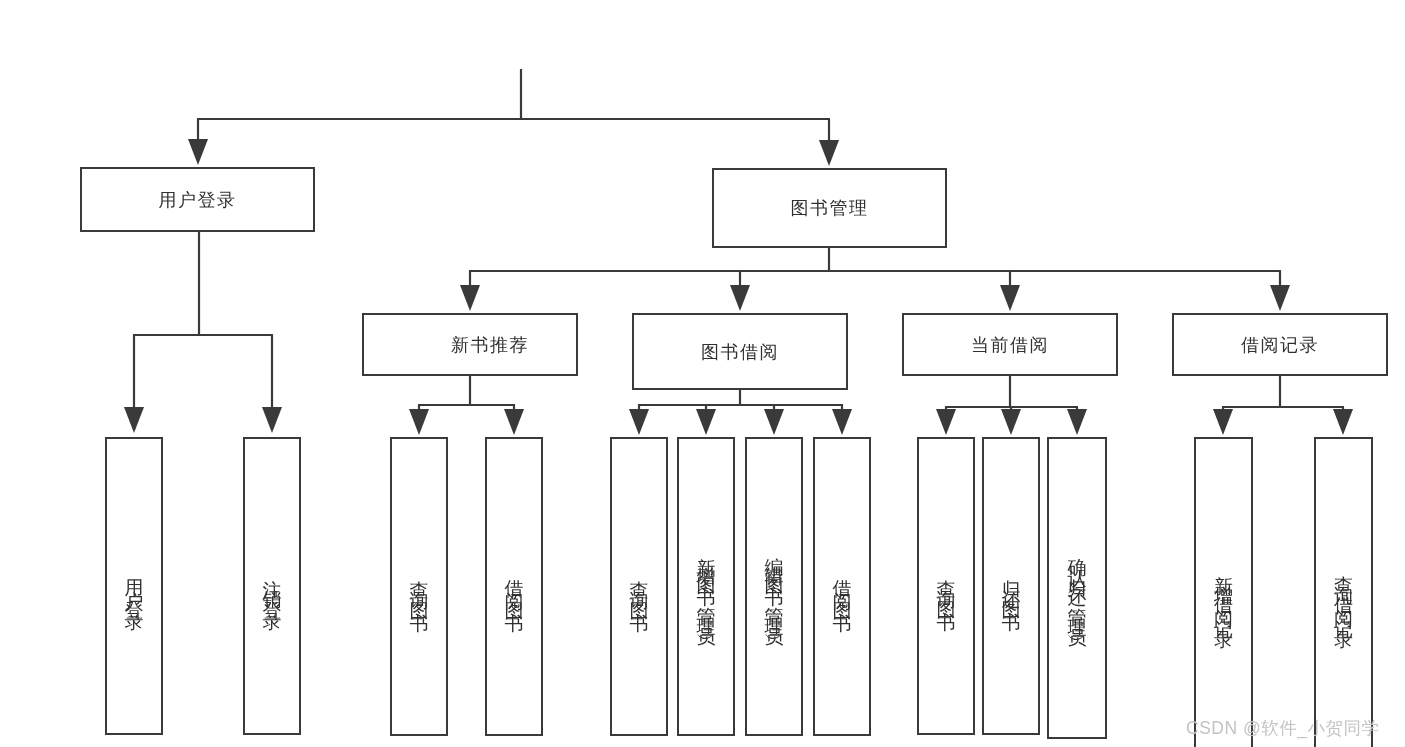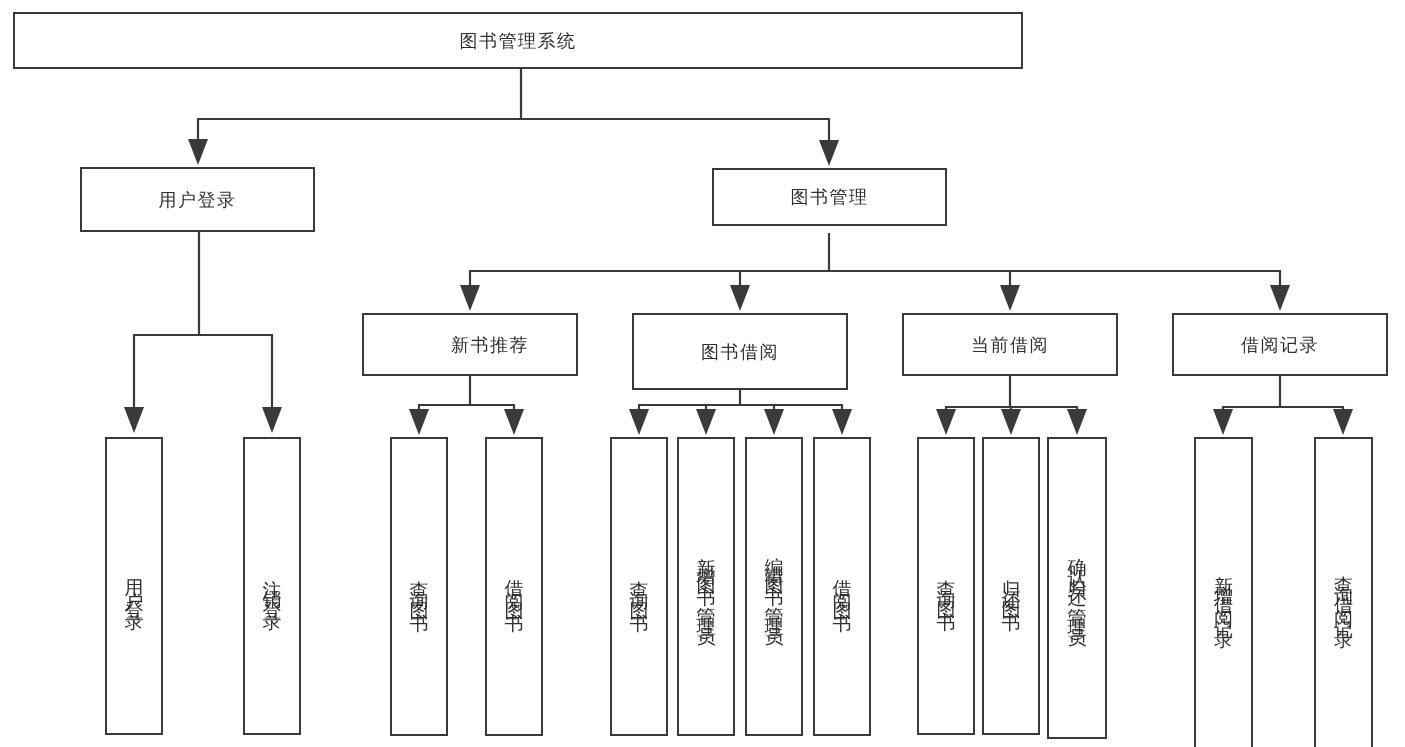--- a/index.html
+++ b/index.html
@@ -93,24 +93,23 @@
       <line x1="1011" y1="407" x2="1011" y2="417"></line>
       <polygon points="1001,409 1021,409 1011,435"></polygon>
       <line x1="1077" y1="407" x2="1077" y2="417"></line>
       <polygon points="1067,409 1087,409 1077,435"></polygon>
       <line x1="1223" y1="407" x2="1223" y2="417"></line>
       <polygon points="1213,409 1233,409 1223,435"></polygon>
       <line x1="1343" y1="407" x2="1343" y2="417"></line>
       <polygon points="1333,409 1353,409 1343,435"></polygon>
     </svg>
 
-  <div class="hbox" style="left:13px;top:12px;width:1010px;height:57px;">图书管理系统</div>
 
   <div class="hbox" style="left:80px;top:167px;width:235px;height:65px;">用户登录</div>
-  <div class="hbox" style="left:712px;top:168px;width:235px;height:58px;">图书管理</div>
+  <div class="hbox" style="left:712px;top:168px;width:235px;height:80px;">图书管理</div>
 
   <div class="hbox" style="left:362px;top:313px;width:216px;height:63px;padding-left:40px;">新书推荐</div>
   <div class="hbox" style="left:632px;top:313px;width:216px;height:77px;">图书借阅</div>
   <div class="hbox" style="left:1172px;top:313px;width:216px;height:63px;">借阅记录</div>
   <div class="hbox" style="left:902px;top:313px;width:216px;height:63px;">当前借阅</div>
 
   <div class="vbox" style="left:105px;width:58px;height:298px;">
     <span class="vtext">用户登录</span>
   </div>
   <div class="vbox" style="left:243px;width:58px;height:298px;">
@@ -147,14 +146,15 @@
     <span class="vtext">确认归还（管理员）</span>
   </div>
 
   <div class="vbox" style="left:1194px;width:59px;height:312px;">
     <span class="vtext">新增借阅记录</span>
   </div>
   <div class="vbox" style="left:1314px;width:59px;height:312px;">
     <span class="vtext">查询借阅记录</span>
   </div>
 
+  <div class="watermark">CSDN @软件_小贺同学</div>
 
 </div>
 
 </body></html>

